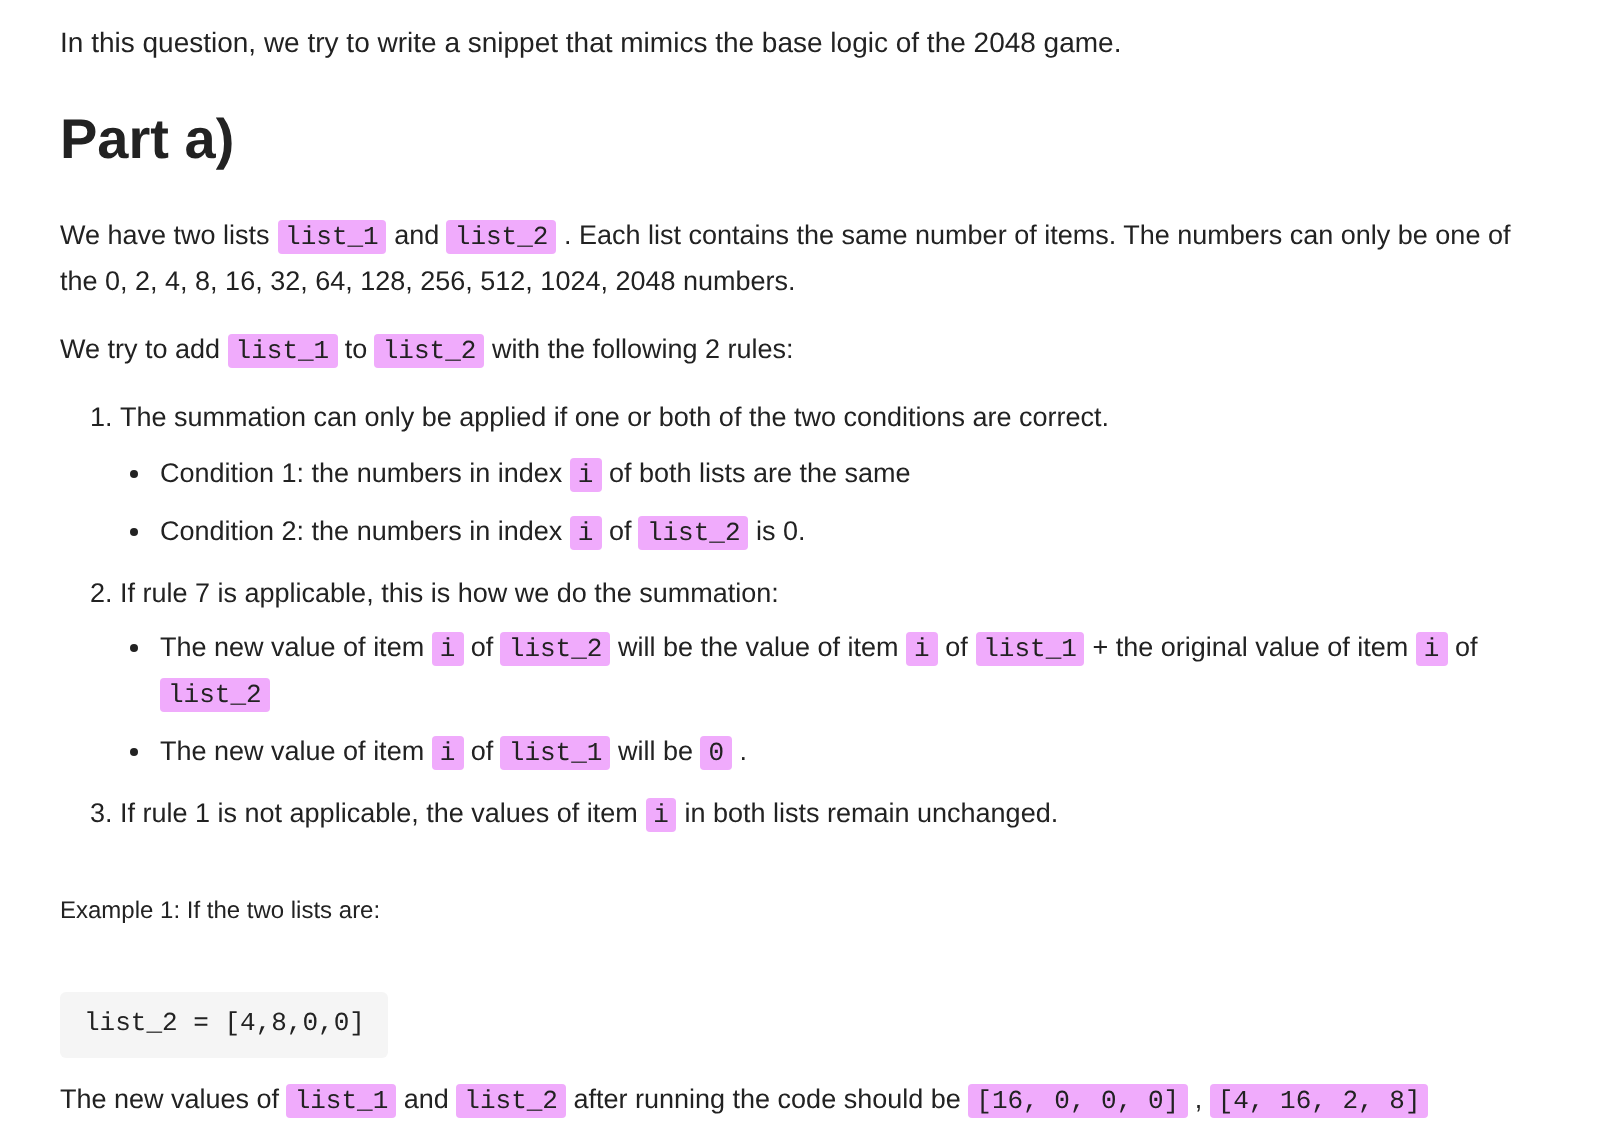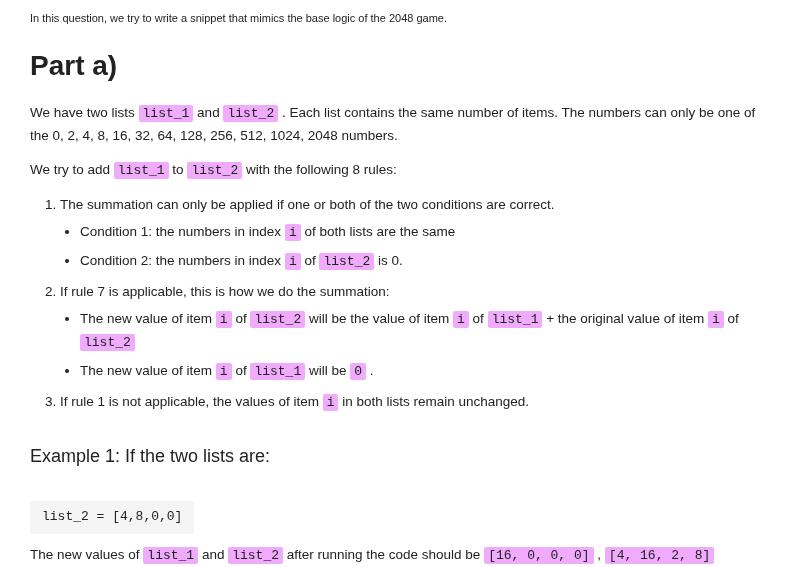--- a/index.html
+++ b/index.html
@@ -12,21 +12,21 @@
       font-family: Arial, sans-serif;
       font-size: 14px;
       color: #222;
       background: #fff;
       padding: 10px 30px 20px 30px;
       line-height: 1.6;
     }
 
     .intro-text {
       margin-bottom: 16px;
-      font-size: 11px;
+      font-size: 14px;
     }
 
     .part-heading {
       font-size: 28px;
       font-weight: bold;
       margin-bottom: 14px;
     }
 
     .paragraph {
       margin-bottom: 12px;
@@ -72,37 +72,37 @@
       display: inline-block;
       margin-bottom: 10px;
     }
 
     .example-section {
       margin-top: 14px;
     }
 
     .section-divider {
       margin-bottom: 8px;
-      font-size: 18px;
+      font-size: 12px;
       margin-top: 28px;
     }
   </style>
 </head>
 <body>
 
 <p class="intro-text">In this question, we try to write a snippet that mimics the base logic of the 2048 game.</p>
 
 <h2 class="part-heading">Part a)</h2>
 
 <p class="paragraph">
   <span>We have two lists </span><code>list_1</code><span> and </span><code>list_2</code><span> . Each list contains the same number of items. The numbers can only be one of the 0, 2, 4, 8, 16, 32, 64, 128, 256, 512, 1024, 2048 numbers.</span>
 </p>
 
 <p class="paragraph">
-  <span>We try to add </span><code>list_1</code><span> to </span><code>list_2</code><span> with the following 8 rules:</span>
+  <span>We try to add </span><code>list_1</code><span> to </span><code>list_2</code><span> with the following 2 rules:</span>
 </p>
 
 <ol>
   <li>
     <span>The summation can only be applied if one or both of the two conditions are correct.</span>
     <ul>
       <li>
         Condition 1: the numbers in index <code>i</code> of both lists are the same
       </li>
       <li>

